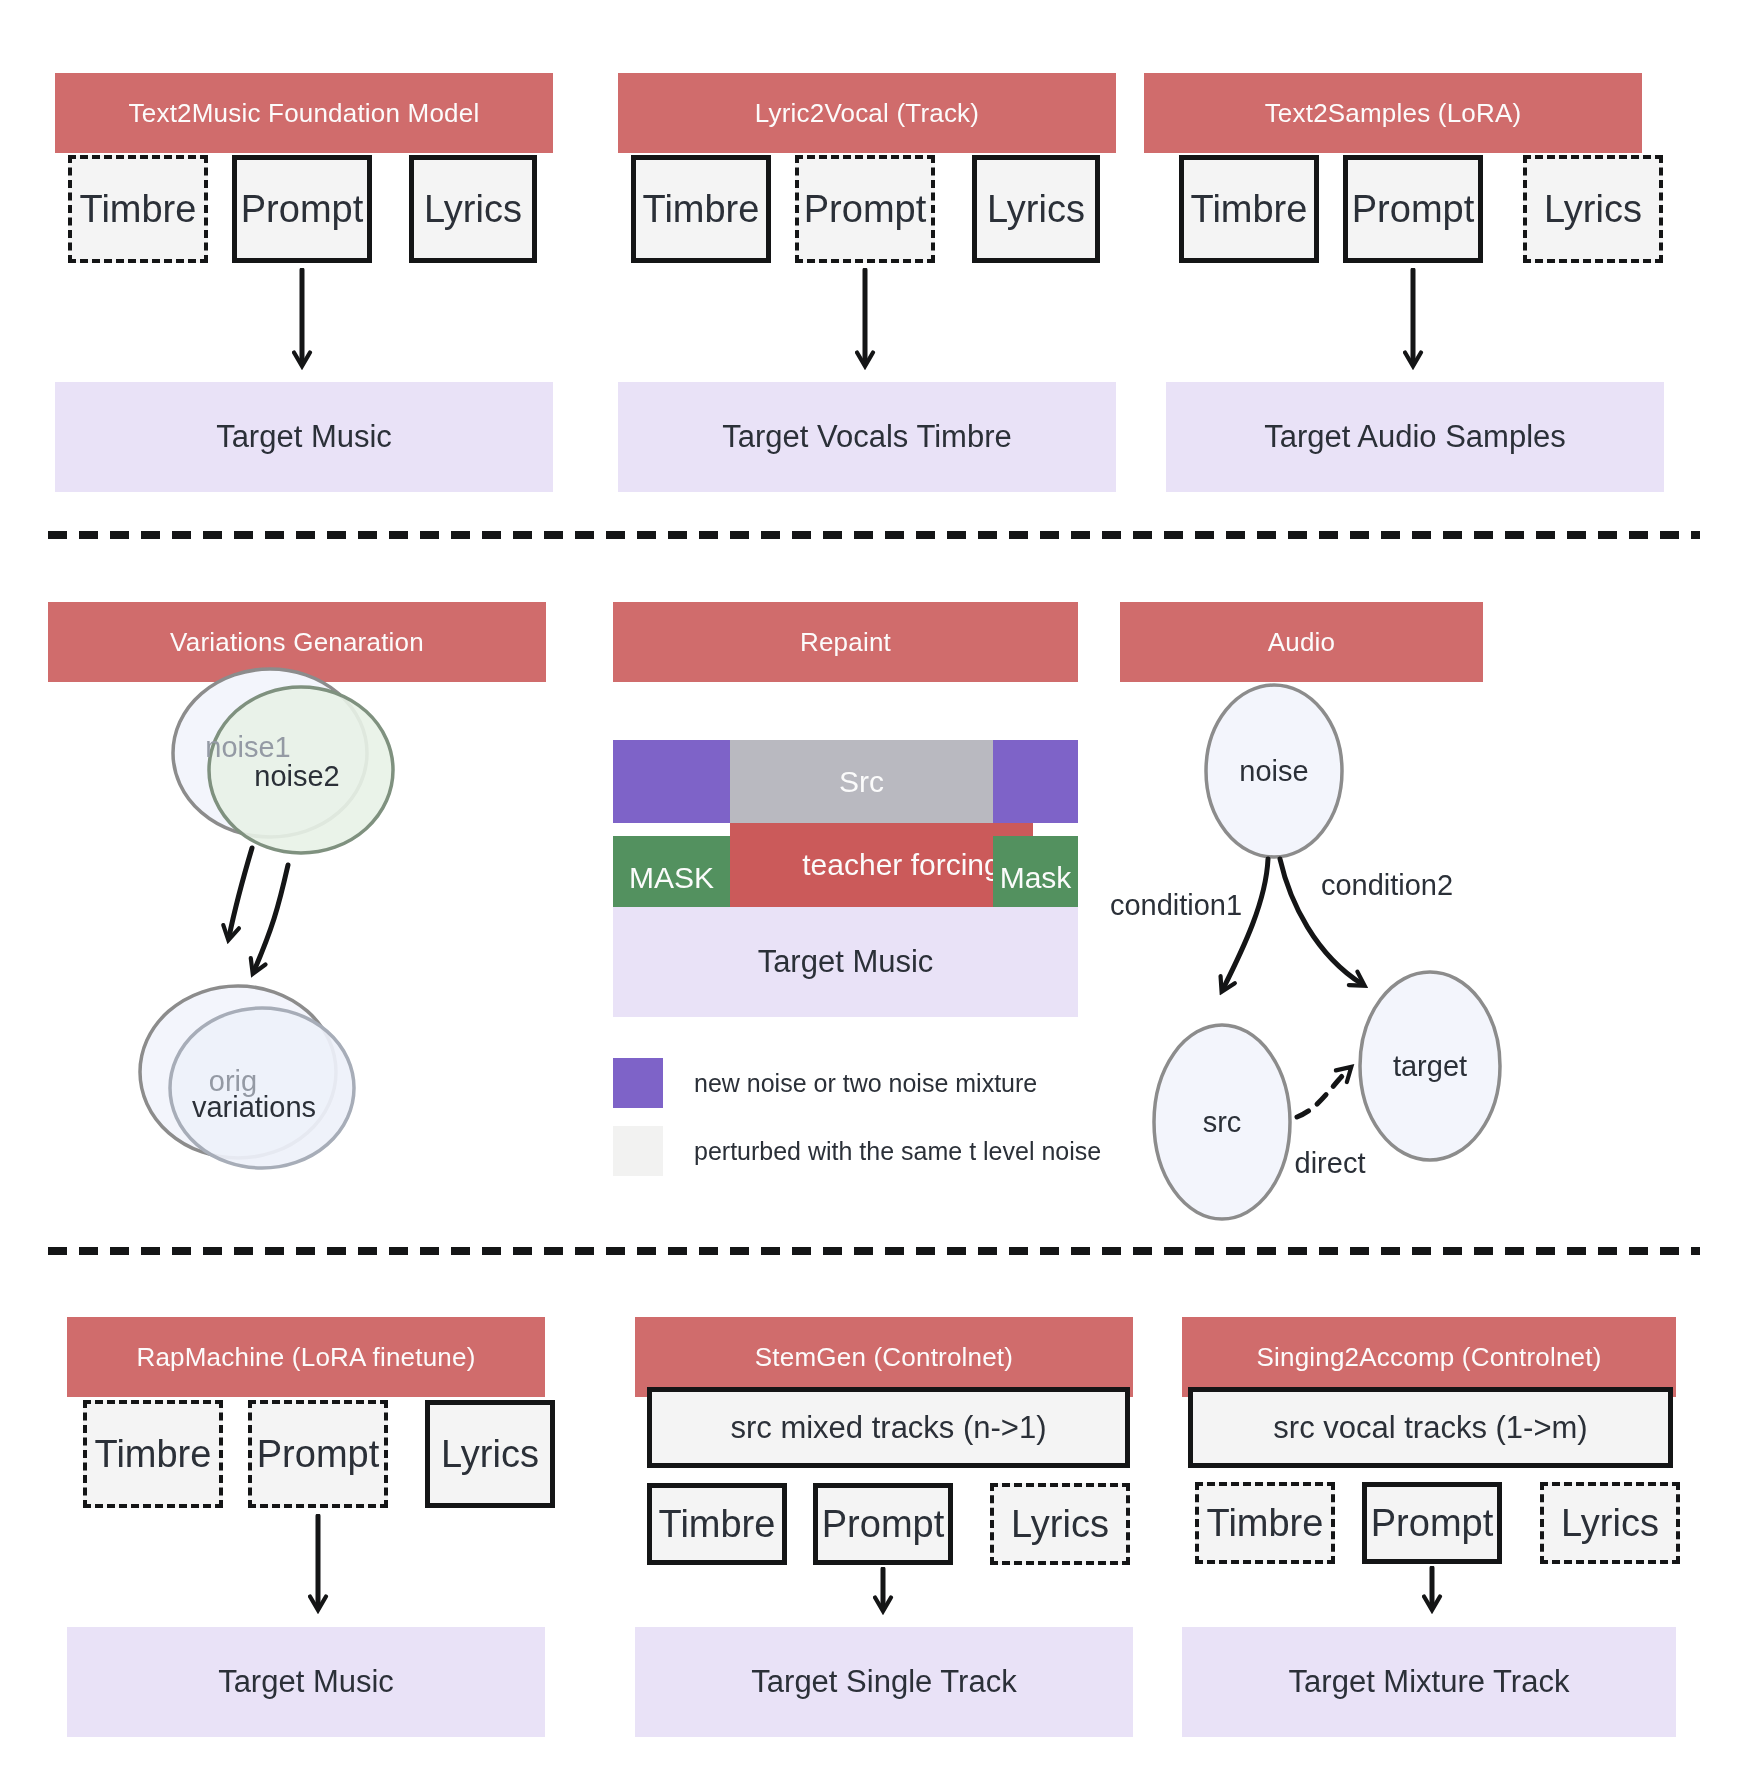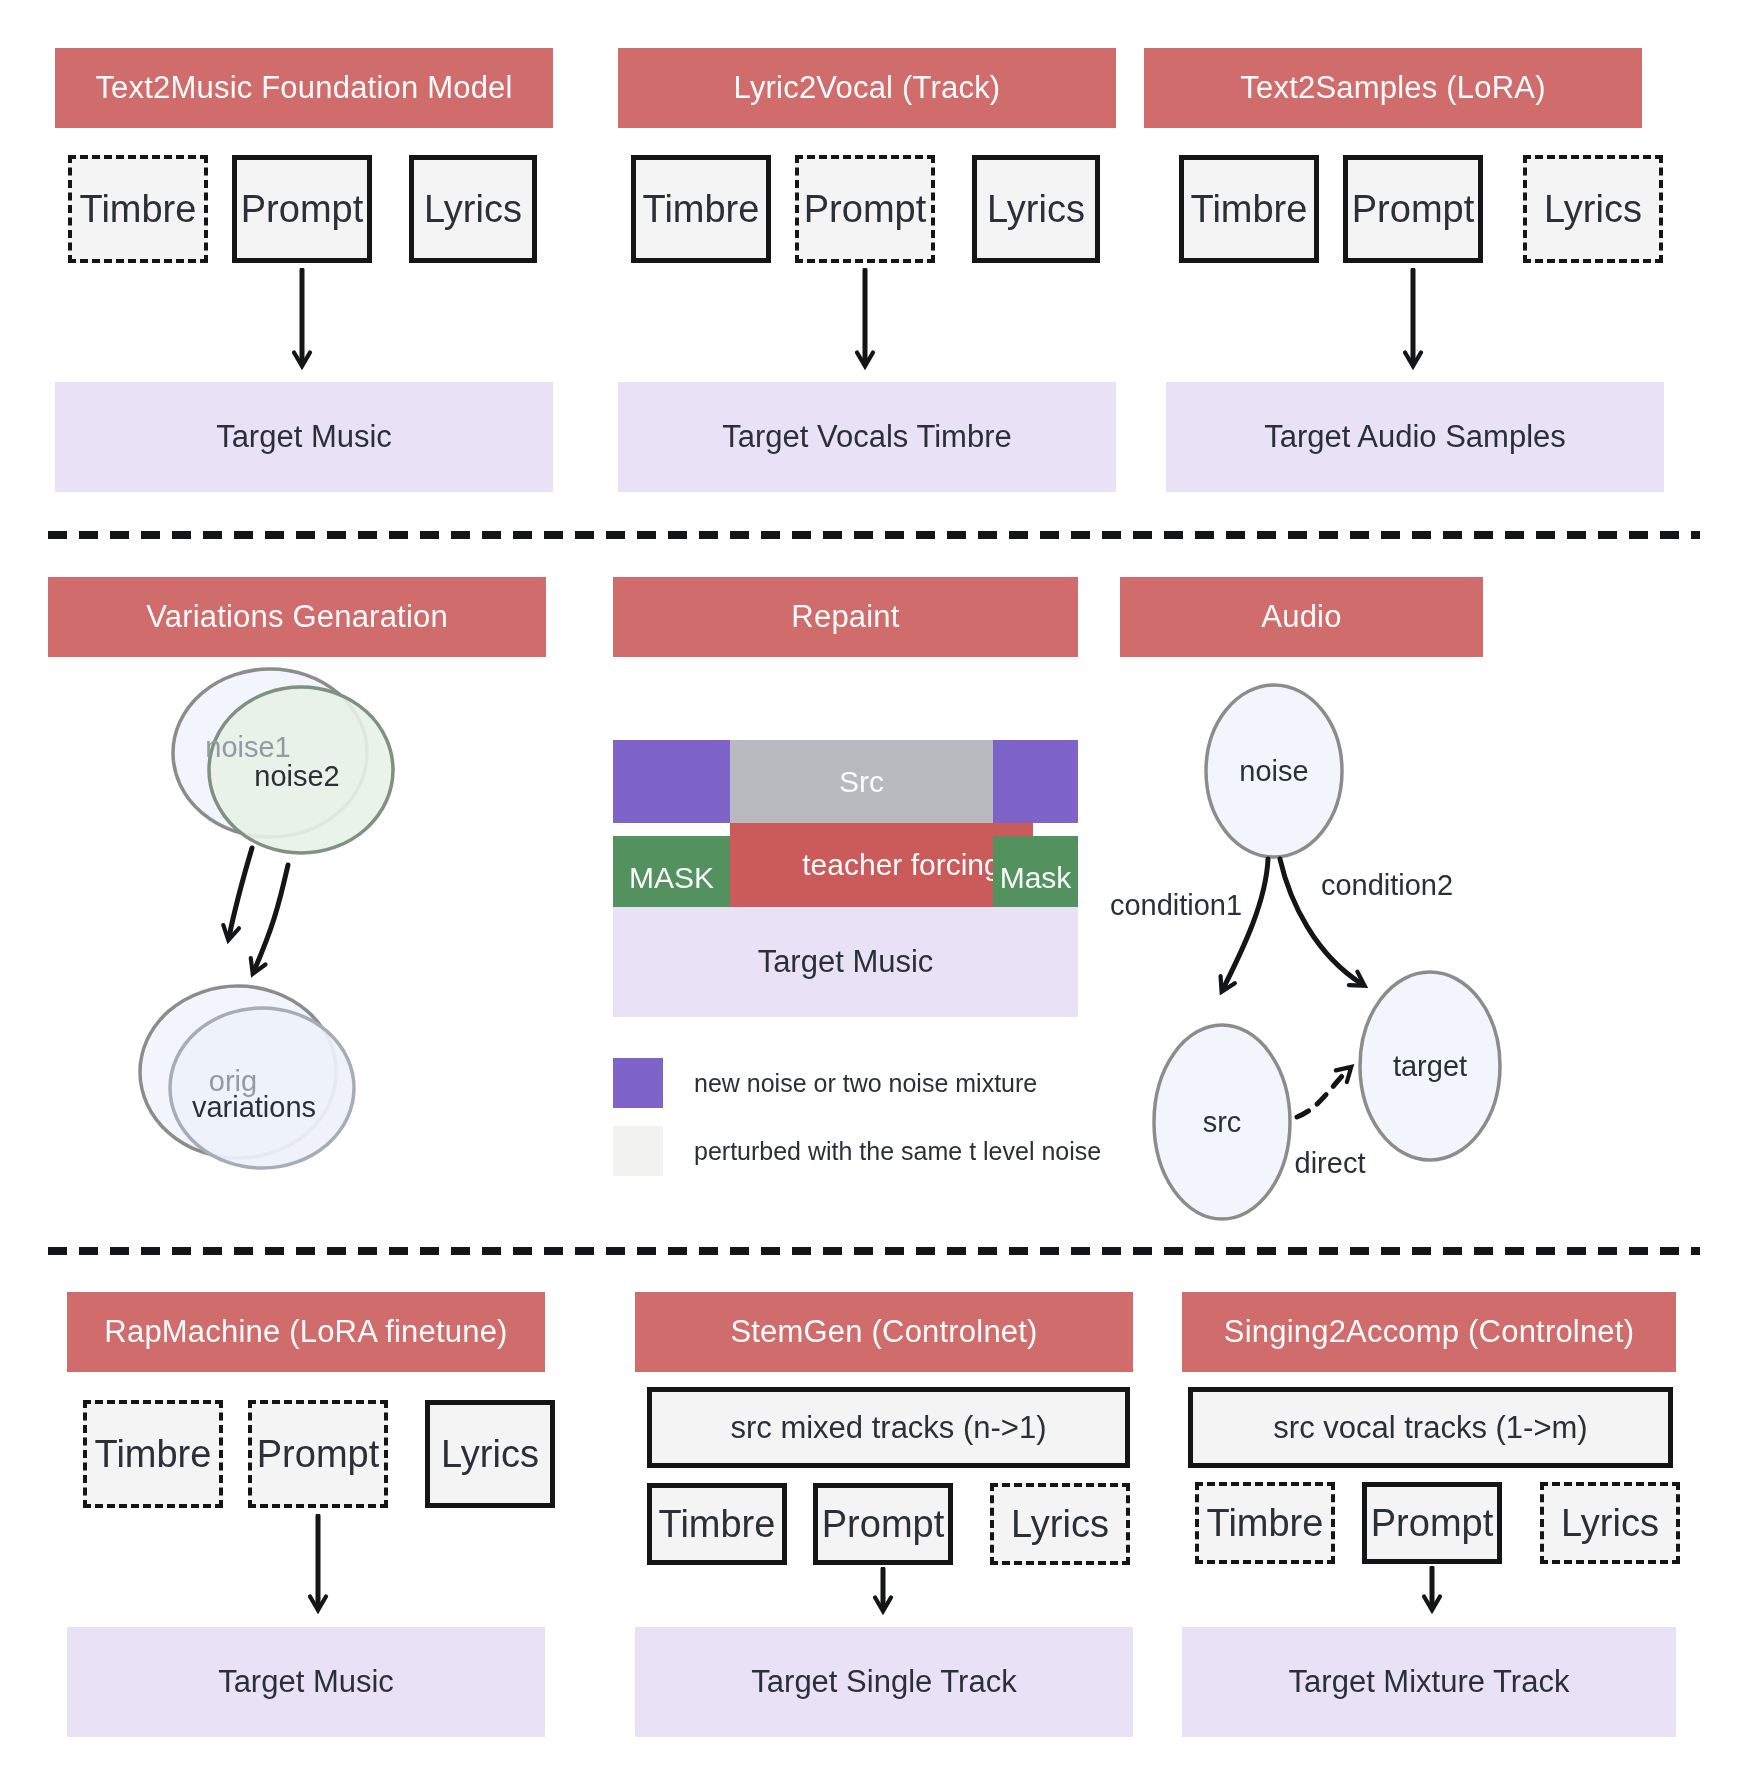--- a/index.html
+++ b/index.html
@@ -9,21 +9,21 @@
     --green-circle-fill:#e8f2e7; --green-circle-stroke:#7f917f; --legend-gray:#f2f2f1;
   }
   html,body{margin:0;padding:0;background:#ffffff;}
   .canvas{
     position:relative;width:1744px;height:1786px;background:#ffffff;overflow:hidden;
     font-family:"Liberation Sans","DejaVu Sans",sans-serif;color:var(--text-dark);
   }
   .abs{position:absolute;}
   .hdr{
     position:absolute;height:80px;background:var(--header-red);color:#fcfbfb;
-    display:flex;align-items:center;justify-content:center;font-size:31px;letter-spacing:.2px;
+    display:flex;align-items:center;justify-content:center;font-size:26px;letter-spacing:.2px;margin-top:25px;
   }
   .box{
     position:absolute;height:108px;width:140px;background:var(--box-fill);
     border:5px solid var(--ink);box-sizing:border-box;
     display:flex;align-items:center;justify-content:center;font-size:38px;color:var(--text-dark);
   }
   .box.dashed{border:4px dashed var(--ink);}
   .box.short{height:82px;}
   .widebox{
     position:absolute;height:81px;background:var(--box-fill);border:5px solid var(--ink);

